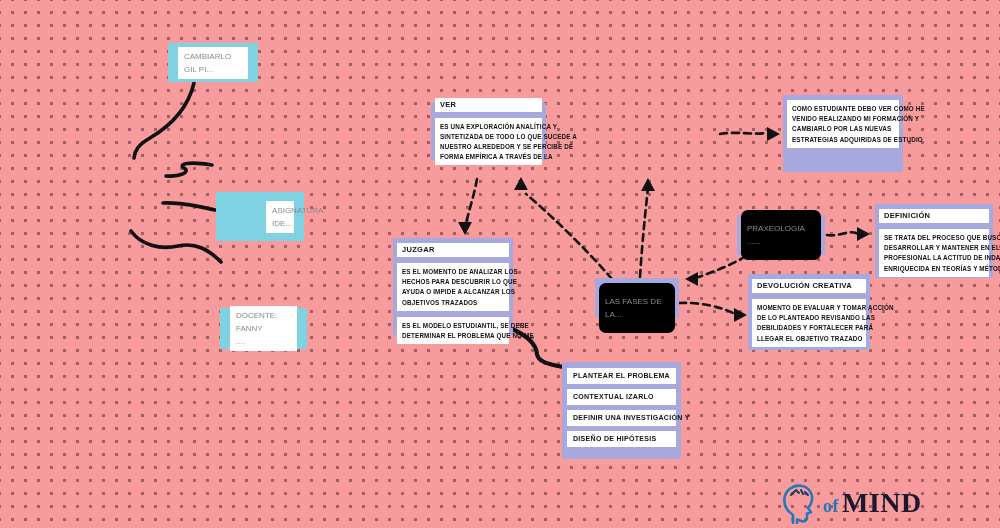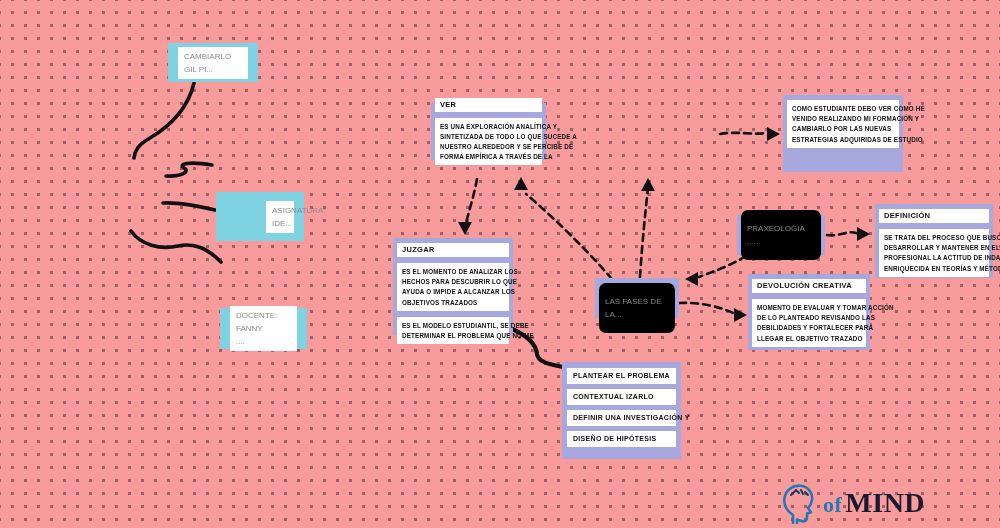--- a/index.html
+++ b/index.html
@@ -23,21 +23,21 @@
     color:#111;padding:3px 5px;line-height:8px;}
   .pn-body{background:#fff;padding:4px 5px 3px 5px;}
   .pn-line{font-weight:bold;font-size:6.3px;line-height:10.2px;letter-spacing:.15px;color:#111;white-space:nowrap;}
   .pn-plain{background:#000000;color:#8A8A8A;font-size:8px;line-height:13px;padding:12px 6px;border-radius:7px;}
   .pn-row{background:#fff;font-weight:bold;font-size:7px;letter-spacing:.3px;color:#111;
     padding:4px 6px;line-height:8px;white-space:nowrap;}
   
   .brand{position:absolute;left:778px;top:482px;display:flex;align-items:center;z-index:2;}
   .brand-text{font-family:"Liberation Serif",serif;font-weight:700;color:#191930;
     font-size:28px;letter-spacing:.5px;margin-left:4px;display:flex;align-items:baseline;}
-  .brand-of{color:#2379B7;font-size:22px;font-weight:700;margin:0 3px;}
+  .brand-of{color:#2379B7;font-size:18px;font-weight:700;margin:0 3px;}
 </style>
 </head>
 <body>
 
 <div class="canvas">
 
   <svg class="edges" width="1000" height="528" viewBox="0 0 1000 528">
     <g fill="none" stroke="#111" stroke-width="3.6" stroke-linecap="round">
       <path d="M194,83 C188,108 172,125 150,138 C138,145 135,150 134,158"></path>
       <path d="M166,176 C180,177 191,172 184,168 C178,164 188,161 212,165"></path>

